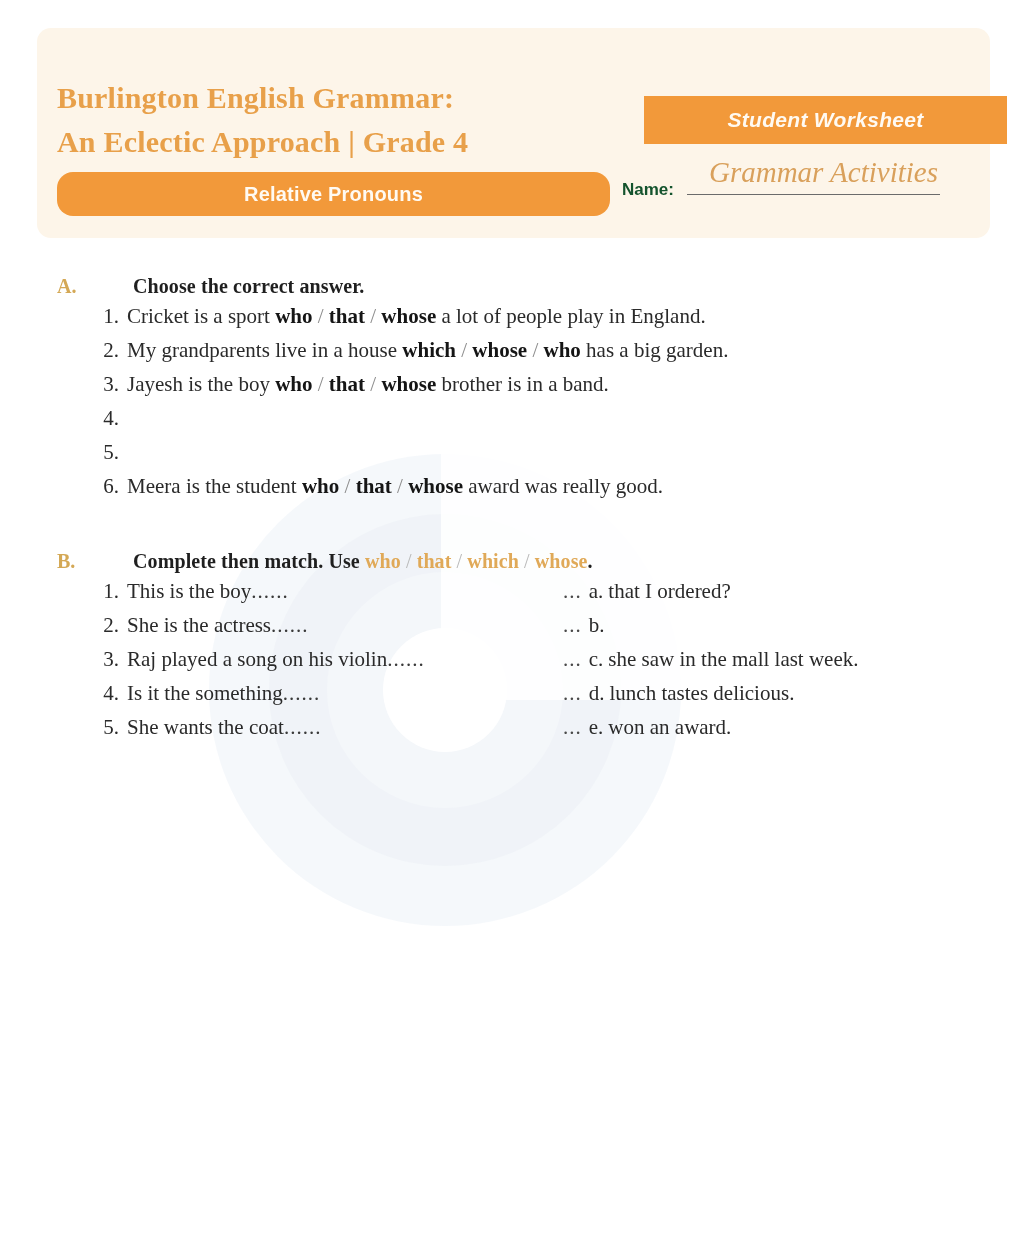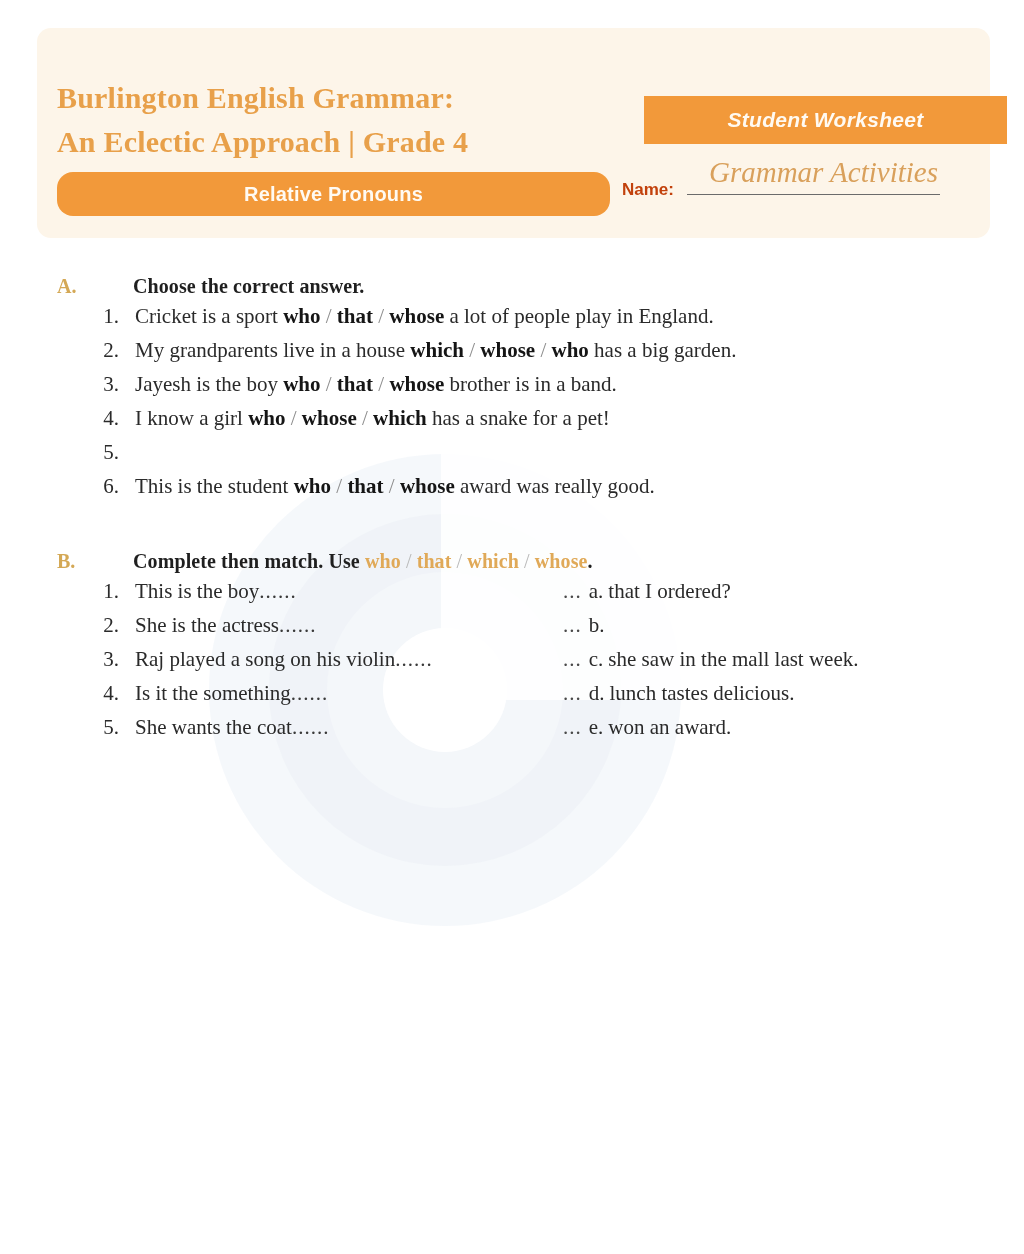--- a/index.html
+++ b/index.html
@@ -107,21 +107,21 @@
     position: absolute;
     left: 585px;
     top: 152px;
     display: flex;
     align-items: baseline;
   }
   #name-field .name-label {
     font-family: "Liberation Sans", "DejaVu Sans", sans-serif;
     font-weight: bold;
     font-size: 17px;
-    color: #c2410c;
+    color: #14532d;
   }
   #name-field .name-line {
     display: inline-block;
     width: 253px;
     border-bottom: 1.6px solid #6b6b6b;
     margin-left: 13px;
     height: 14px;
   }
 
   
@@ -175,21 +175,21 @@
     font-size: 21px;
   }
   .q-num {
     width: 26px;
     flex: none;
     text-align: right;
     margin-left: 93px;
     color: #2a2a2a;
   }
   .q-text {
-    margin-left: 16px;
+    margin-left: 8px;
     color: #2a2a2a;
     white-space: nowrap;
   }
   .q-text b { font-weight: bold; color: #151515; }
   .q-text .sep { color: #8c8c8c; font-weight: normal; }
   .dots { color: #3a3a3a; letter-spacing: 1px; }
 
   
   #match-wrap {
     position: relative;
@@ -274,28 +274,27 @@
         <li>
           <span class="q-num">2.</span>
           <span class="q-text"><span>My grandparents live in a house </span><span><b>which</b></span><span class="sep"> / </span><span><b>whose</b></span><span class="sep"> / </span><span><b>who</b></span><span> has a big garden.</span></span>
         </li>
         <li>
           <span class="q-num">3.</span>
           <span class="q-text"><span>Jayesh is the boy </span><span><b>who</b></span><span class="sep"> / </span><span><b>that</b></span><span class="sep"> / </span><span><b>whose</b></span><span> brother is in a band.</span></span>
         </li>
         <li>
           <span class="q-num">4.</span>
-          <span class="q-text"><span>I know a girl </span><span><b>who</b></span><span class="sep"> / </span><span><b>whose</b></span><span class="sep"> / </span><span><b>which</b></span><span> has a snake for a pet!</span></span>
         </li>
         <li>
           <span class="q-num">5.</span>
         </li>
         <li>
           <span class="q-num">6.</span>
-          <span class="q-text"><span>This is the student </span><span><b>who</b></span><span class="sep"> / </span><span><b>that</b></span><span class="sep"> / </span><span><b>whose</b></span><span> award was really good.</span></span>
+          <span class="q-text"><span>Meera is the student </span><span><b>who</b></span><span class="sep"> / </span><span><b>that</b></span><span class="sep"> / </span><span><b>whose</b></span><span> award was really good.</span></span>
         </li>
       </ol>
   </div>
 
   <div class="section" id="section-b">
     <div class="section-head">
       <span class="section-letter">B.</span>
       <span class="section-title" id="section-b-title"><span>Complete then match. Use </span><span class="hint">who</span><span class="sep"> / </span><span class="hint">that</span><span class="sep"> / </span><span class="hint">which</span><span class="sep"> / </span><span class="hint">whose</span><span>.</span></span>
     </div>
     <div id="match-wrap">

